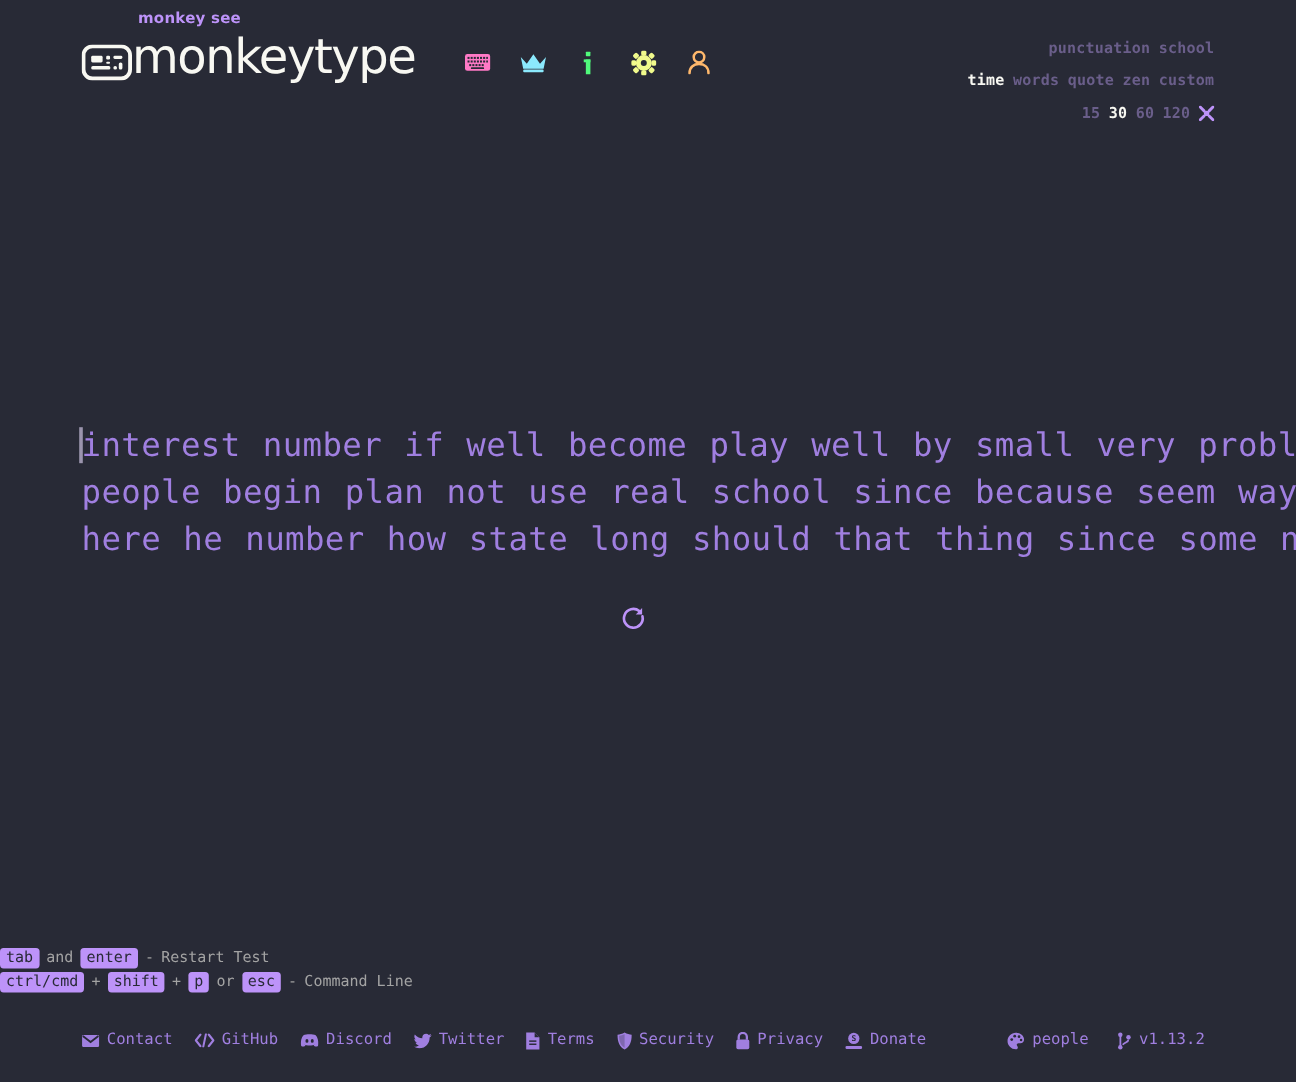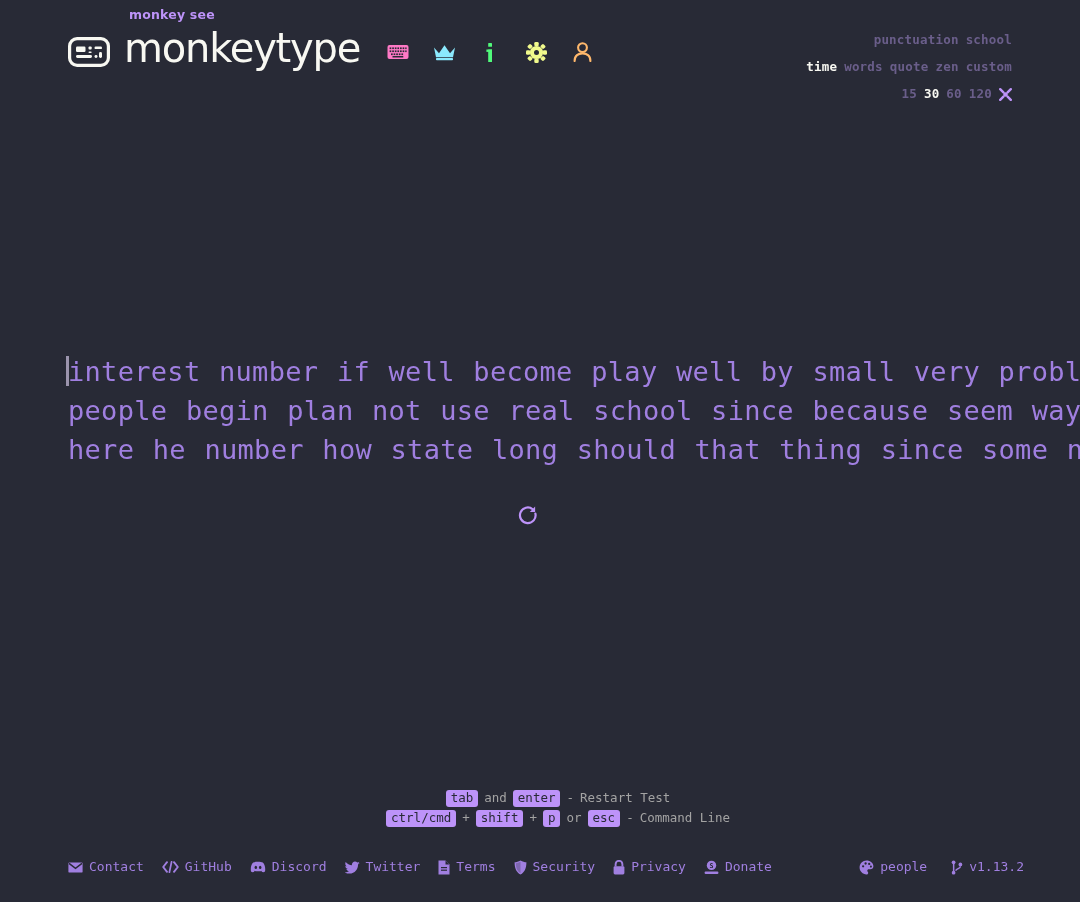--- a/index.html
+++ b/index.html
@@ -25,21 +25,20 @@
     right: 68px;
     height: 56px;
   }
 
   #brand {
     position: absolute;
     left: 0;
     top: 0;
     display: flex;
     align-items: center;
-    gap: 14px;
   }
 
   #logo-mark {
     width: 42px;
     height: 30px;
     margin-top: 8px;
   }
 
   #wordmark-wrap {
     position: relative;
@@ -175,44 +174,43 @@
     right: 0;
     top: 788px;
     text-align: center;
     font-size: 12.5px;
     line-height: 20px;
     color: #a07fe0;
   }
 
   .hint-line {
     display: flex;
-    justify-content: center;
+    justify-content: flex-start;
     align-items: center;
     gap: 6px;
     height: 20px;
-    padding-left: 36px;
   }
 
   .kbd {
     background: #bd93f9;
     color: #282a36;
     border-radius: 3px;
     padding: 1px 5px 2px 5px;
     font-size: 12.5px;
     line-height: 14px;
     font-family: "DejaVu Sans Mono", "Liberation Mono", monospace;
   }
 
   .hint-txt { color: #a3a3a3; }
 
   
   #footer {
     position: absolute;
     left: 68px;
-    right: 56px;
+    right: 76px;
     top: 858px;
     height: 22px;
   }
 
   #footer-left {
     position: absolute;
     left: 0;
     top: 0;
     display: flex;
     align-items: center;

